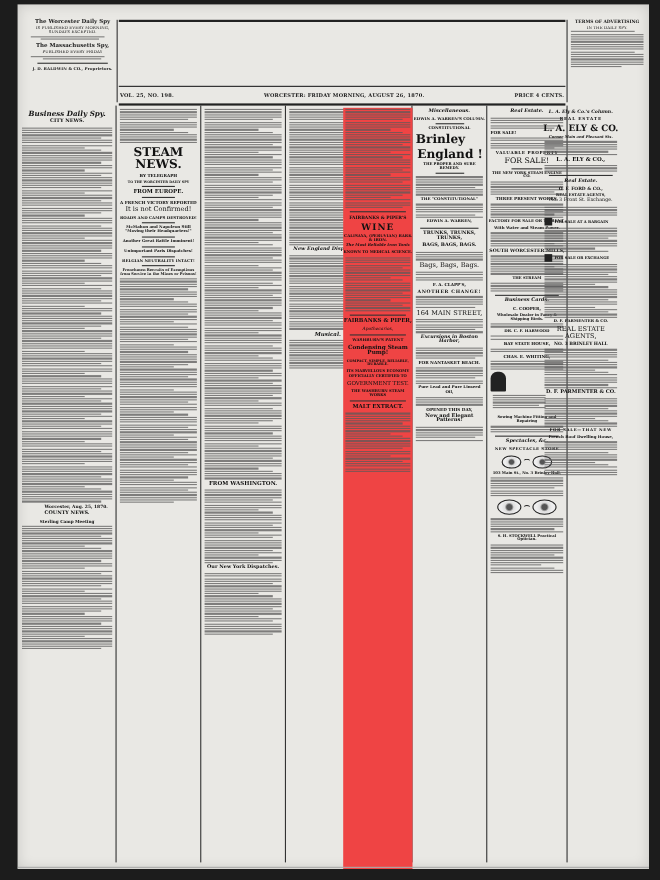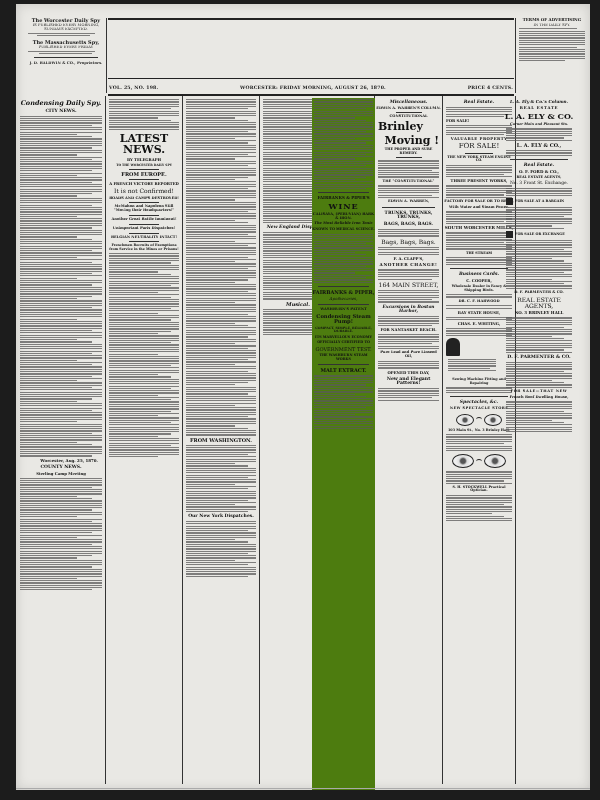--- a/index.html
+++ b/index.html
@@ -118,21 +118,21 @@
   <div class="vrule" style="left:89px; top:92px;"></div>
   <div class="vrule" style="left:166px; top:92px;"></div>
   <div class="vrule" style="left:243px; top:92px;"></div>
   <div class="vrule" style="left:280px; top:4px; bottom:auto; height:0;"></div>
   <div class="vrule" style="left:358px; top:92px;"></div>
   <div class="vrule" style="left:426px; top:92px;"></div>
   <div class="vrule" style="left:499px; top:92px;"></div>
   <div class="vrule" style="left:320px; top:92px; width:0;"></div>
 
   <div class="col" style="left:2px; width:86px; top:94px;">
-    <div class="hd ital" style="font-size:6.5px">Condensing Daily Spy.</div>
+    <div class="hd ital" style="font-size:6.5px">Business Daily Spy.</div>
     <div class="hd" style="font-size:4.5px">CITY NEWS.</div>
     <div class="txt" id="c1a">
         <div class="ln"></div>
         <div class="ln"></div>
         <div class="ln"></div>
         <div class="ln"></div>
         <div class="ln m"></div>
         <div class="ln"></div>
         <div class="ln"></div>
         <div class="ln"></div>
@@ -346,21 +346,21 @@
         <div class="ln"></div>
         <div class="ln"></div>
         <div class="ln"></div>
         <div class="ln s"></div>
         <div class="ln m"></div>
         <div class="ln"></div>
         <div class="ln"></div>
         <div class="ln"></div>
         <div class="ln"></div>
       </div>
-    <div class="hd" style="font-size:11px; margin-top:3px">LATEST NEWS.</div>
+    <div class="hd" style="font-size:11px; margin-top:3px">STEAM NEWS.</div>
     <div class="hd" style="font-size:3.8px">BY TELEGRAPH</div>
     <div class="hd" style="font-size:3px">TO THE WORCESTER DAILY SPY</div>
     <div class="sep sh"></div>
     <div class="hd" style="font-size:5px">FROM EUROPE.</div>
     <div class="sep sh"></div>
     <div class="hd" style="font-size:3.8px">A FRENCH VICTORY REPORTED</div>
     <div class="hd" style="font-size:6px; font-weight:normal">It is not Confirmed!</div>
     <div class="hd" style="font-size:3.6px">ROADS AND CAMPS DESTROYED!</div>
     <div class="sep sh"></div>
     <div class="hd" style="font-size:3.6px">McMahon and Napoleon Still "Moving their Headquarters!"</div>
@@ -781,21 +781,21 @@
         <div class="ln"></div>
         <div class="ln"></div>
         <div class="ln"></div>
         <div class="ln s"></div>
         <div class="ln m"></div>
         <div class="ln"></div>
         <div class="ln"></div>
       </div>
   </div>
 
-  <div class="col" style="left:294px; width:63px; top:94px; background:#4d7c0f; left:296px;">
+  <div class="col" style="left:294px; width:63px; top:94px; background:#ef4444; left:296px;">
     <div class="txt" id="c4d">
         <div class="ln"></div>
         <div class="ln"></div>
         <div class="ln"></div>
         <div class="ln"></div>
         <div class="ln m"></div>
         <div class="ln"></div>
         <div class="ln"></div>
         <div class="ln"></div>
         <div class="ln s"></div>
@@ -901,21 +901,21 @@
         <div class="ln"></div>
       </div>
   </div>
 
   <div class="col" style="left:360px; width:65px; top:94px;">
     <div class="hd ital" style="font-size:4.5px">Miscellaneous.</div>
     <div class="hd" style="font-size:3.6px">EDWIN A. WARREN'S COLUMN.</div>
     <div class="sep sh"></div>
     <div class="hd" style="font-size:3.6px">CONSTITUTIONAL</div>
     <div class="hd" style="font-size:11px; text-align:left; margin-left:2px">Brinley</div>
-    <div class="hd" style="font-size:11px; text-align:right; margin-right:2px">Moving !</div>
+    <div class="hd" style="font-size:11px; text-align:right; margin-right:2px">England !</div>
     <div class="hd" style="font-size:3.4px">THE PROPER AND SURE REMEDY.</div>
     <div class="sep sh"></div>
     <div class="txt" id="c5a">
         <div class="ln"></div>
         <div class="ln"></div>
         <div class="ln"></div>
         <div class="ln"></div>
         <div class="ln m"></div>
         <div class="ln"></div>
         <div class="ln"></div>
@@ -1142,21 +1142,21 @@
         <div class="ln"></div>
         <div class="ln"></div>
         <div class="ln"></div>
         <div class="ln s"></div>
         <div class="ln m"></div>
         <div class="ln"></div>
         <div class="ln"></div>
       </div>
   </div>
 
-  <div class="col" style="left:488px; width:70px; top:94px;">
+  <div class="col" style="left:477px; width:70px; top:94px;">
     <div class="hd ital" style="font-size:4.2px">L. A. Ely &amp; Co.'s Column.</div>
     <div class="hd" style="font-size:3.8px; letter-spacing:0.8px">REAL ESTATE</div>
     <div class="hd" style="font-size:8px">L. A. ELY &amp; CO.</div>
     <div class="hd ital" style="font-size:3.4px">Corner Main and Pleasant Sts.</div>
     <div class="txt" id="c7a">
         <div class="ln"></div>
         <div class="ln"></div>
         <div class="ln"></div>
         <div class="ln"></div>
         <div class="ln m"></div>

